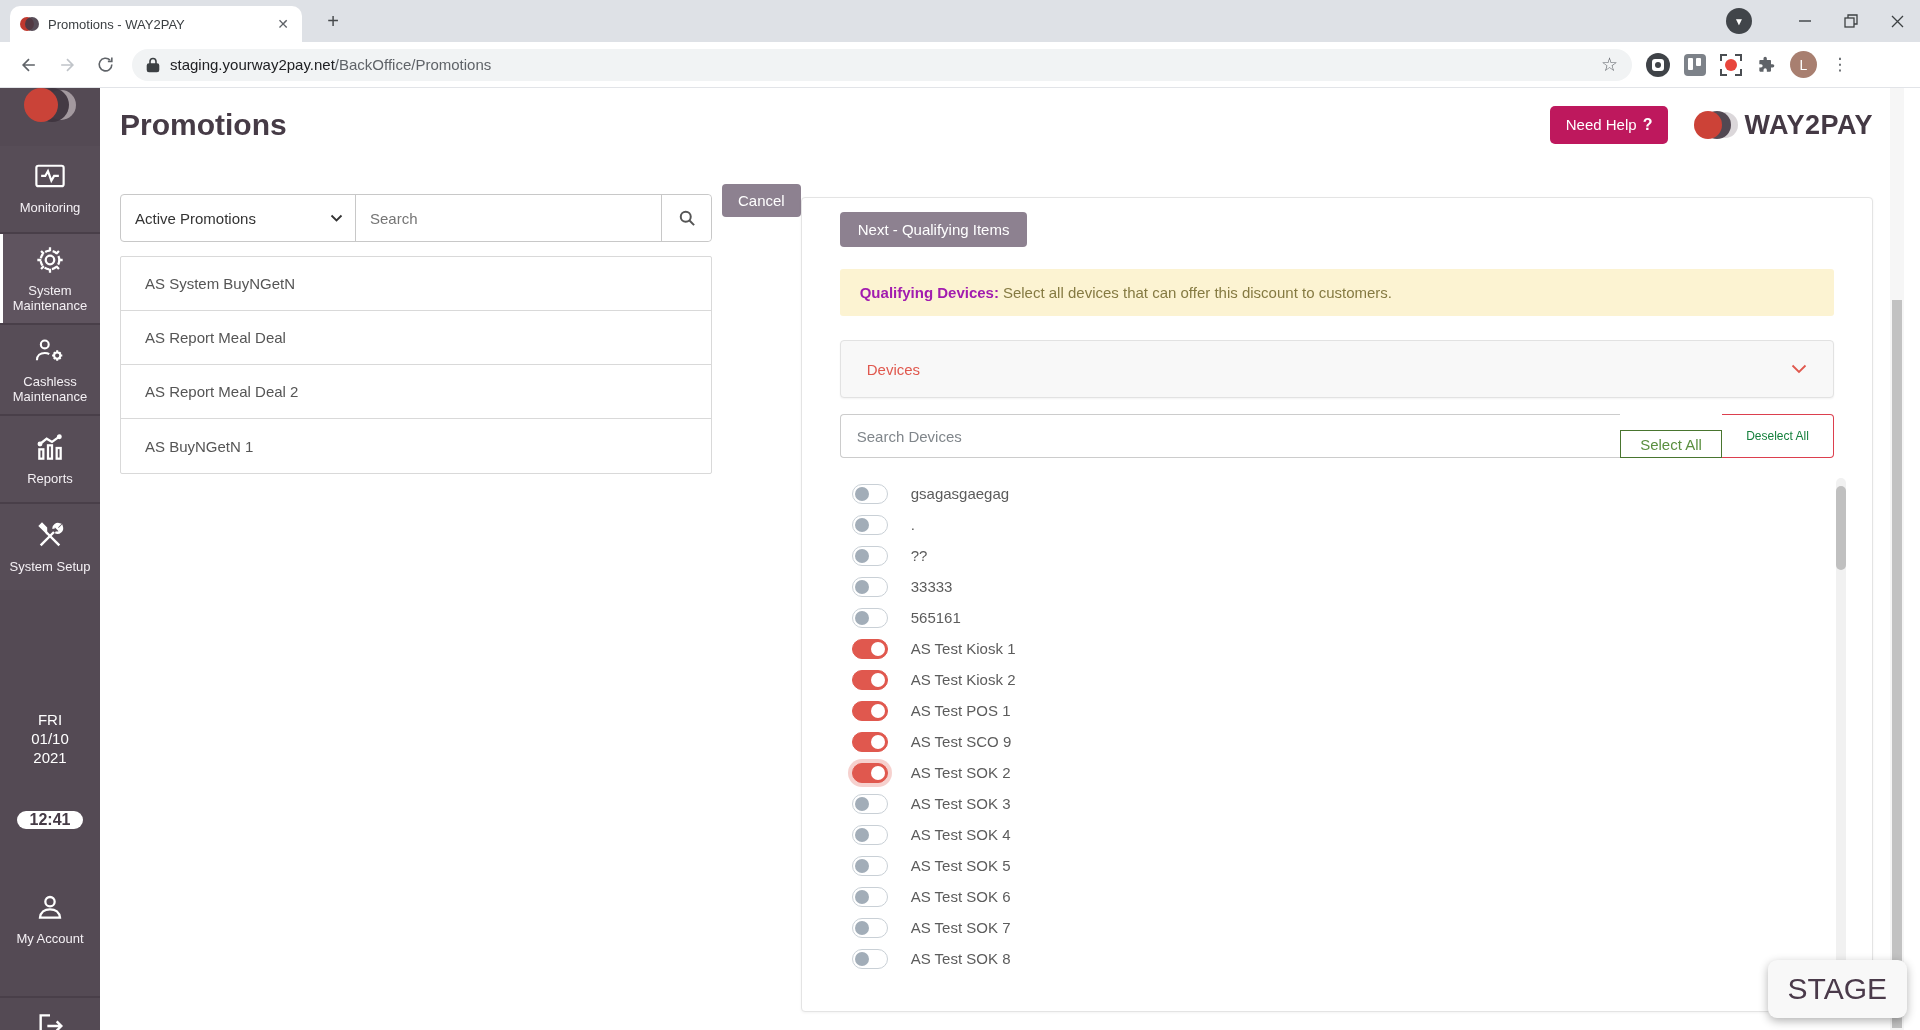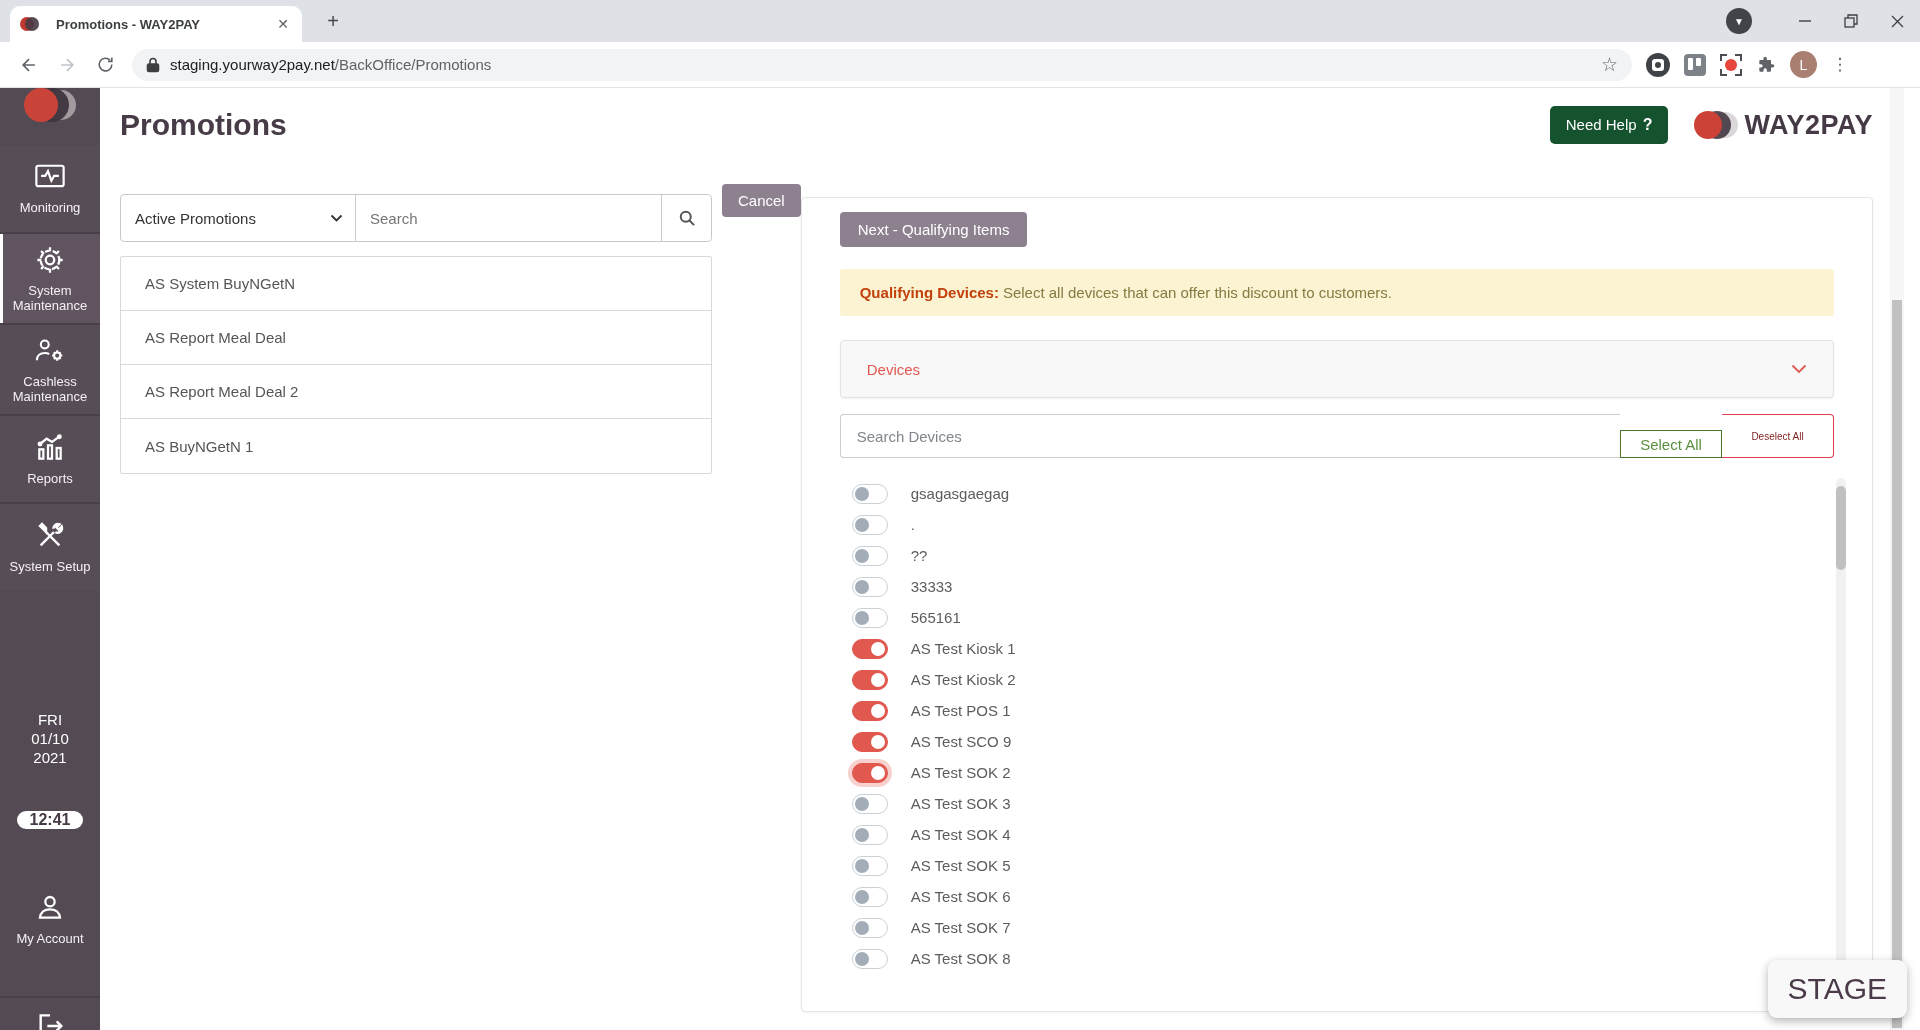--- a/index.html
+++ b/index.html
@@ -7,21 +7,21 @@
   body { font-family:"Liberation Sans", sans-serif; }
   .screen { position:relative; width:1920px; height:1030px; background:#fff; overflow:hidden; }
 
   
   .tabstrip { position:relative; height:42px; background:#dee1e6; }
   .tab { position:absolute; left:10px; bottom:0; width:292px; height:36px; background:#fff;
          border-radius:10px 10px 0 0; display:flex; align-items:center; padding:0 10px; }
   .favicon { position:relative; width:20px; height:16px; flex:0 0 auto; }
   .favicon .c1 { position:absolute; left:0; top:1px; width:14px; height:14px; border-radius:50%; background:#c0392f; }
   .favicon .c2 { position:absolute; left:5px; top:1px; width:14px; height:14px; border-radius:50%; background:#463a46; opacity:.9; }
-  .tab-title { flex:1; font-size:13px; color:#3c4043; margin-left:16px; white-space:nowrap; overflow:hidden;font-weight:bold; }
+  .tab-title { flex:1; font-size:13px; color:#3c4043; margin-left:8px; white-space:nowrap; overflow:hidden; }
   .tab-close { width:18px; height:18px; display:flex; align-items:center; justify-content:center;
                color:#5f6368; font-size:14px; border-radius:50%; cursor:pointer; }
   .newtab { position:absolute; left:320px; top:8px; width:26px; height:26px; display:flex; align-items:center;
             justify-content:center; color:#45484b; font-size:20px; border-radius:50%; }
   .win-controls { position:absolute; right:0; top:0; height:42px; display:flex; align-items:center; }
   .dl-circle { width:26px; height:26px; border-radius:50%; background:#41454a; color:#fff; display:flex;
                align-items:center; justify-content:center; font-size:10px; margin-right:30px; }
   .win-btn { width:46px; height:34px; display:flex; align-items:center; justify-content:center; color:#3c4043; }
   .toolbar { height:46px; background:#fff; display:flex; align-items:center; padding:8px 10px; border-bottom:1px solid #e2e4e8; }
   .nav-btn { width:38px; height:38px; display:flex; align-items:center; justify-content:center; }
@@ -71,21 +71,21 @@
   .side-account { margin-top:26px; }
   .side-bottom-item { color:#f4f0f4; display:flex; flex-direction:column; align-items:center; font-size:13px;
                       padding:12px 2px; cursor:pointer; }
   .side-bottom-item svg { margin-bottom:8px; }
   .side-logout { margin-top:14px; border-top:2px solid #493f49; }
 
   
   .content { flex:1; padding:0 47px 0 20px; display:flex; flex-direction:column; min-width:0; }
   .page-header { display:flex; align-items:center; margin-top:18px; }
   .page-title { font-size:30px; font-weight:bold; color:#463b46; flex:1; }
-  .need-help { background:#14532d; color:#fff; border:none; border-radius:5px; font-size:15px;
+  .need-help { background:#be185d; color:#fff; border:none; border-radius:5px; font-size:15px;
                padding:10px 16px; cursor:pointer; font-family:inherit; }
   .need-help b { margin-left:6px; font-size:16px; }
   .brand { display:flex; align-items:center; margin-left:26px; }
   .brand-logo { position:relative; width:44px; height:28px; }
   .brand-logo .b1 { position:absolute; left:0; top:0; width:28px; height:28px; border-radius:50%; background:#cc4237; }
   .brand-logo .b2 { position:absolute; left:9px; top:0; width:28px; height:28px; border-radius:50%; background:#473c47; opacity:.92; }
   .brand-logo .b3 { position:absolute; left:18px; top:1px; width:26px; height:26px; border-radius:50%; background:#cfc9cd; opacity:.75; }
   .brand-text { font-size:27px; font-weight:800; color:#443944; letter-spacing:.5px; margin-left:6px; }
 
   .columns { display:flex; margin-top:40px; flex:1; min-height:0; }
@@ -108,31 +108,31 @@
   .promo-item:last-child { border-bottom:none; }
 
   
   .btn-gray { background:#8d8190; color:#fff; border:none; border-radius:4px; font-size:15px;
               padding:8px 16px; cursor:pointer; font-family:inherit; }
   .cancel-btn { align-self:flex-start; }
   .form-card { margin:13px 0 18px; border:1px solid #e4e4e4; border-radius:4px; flex:1; display:flex;
                flex-direction:column; padding:0 38px; box-shadow:0 1px 3px rgba(0,0,0,.05); min-height:0; background:#fff; }
   .next-btn { align-self:flex-start; margin-top:14px; padding:9px 18px; }
   .notice { margin-top:22px; background:#fcf3d2; border-radius:3px; padding:15px 20px; font-size:15px; color:#857a42; }
-  .notice b { color:#c2410c; margin-right:4px; }
+  .notice b { color:#a21caf; margin-right:4px; }
   .devices-card { margin-top:24px; border:1px solid #e2e2e2; border-radius:4px; background:#f8f8f8;
                   height:58px; display:flex; align-items:center; padding:0 26px; box-shadow:0 1px 2px rgba(0,0,0,.05); cursor:pointer; }
   .devices-title { flex:1; color:#e0584e; font-size:15px; }
   .search-row { display:flex; margin-top:16px; height:44px; }
   .search-devices { flex:1; border:1px solid #ccc; border-right:none; border-radius:4px 0 0 4px; padding:0 16px;
                     font-size:15px; color:#333; outline:none; font-family:inherit; min-width:0; }
   .search-devices::placeholder { color:#80868b; }
   .btn-selectall { width:102px; border:1px solid #49752f; background:#fff; color:#5a8f3f; font-size:15px;
                    cursor:pointer; font-family:inherit;margin-top:16px; }
-  .btn-deselectall { width:112px; border:1px solid #dc3f4e; background:#fff; color:#7f1d1d; font-size:10px;
+  .btn-deselectall { width:112px; border:1px solid #dc3f4e; background:#fff; color:#15803d; font-size:12px;
                      border-left:none; border-radius:0 4px 4px 0; cursor:pointer; font-family:inherit; }
   .device-list { margin:14px -26px 0 0; padding:6px 0 0 12px; position:relative; flex:1; overflow:hidden; }
   .device-row { height:31px; display:flex; align-items:center; }
   .toggle { width:36px; height:20px; border-radius:10px; background:#fff; border:1px solid #c9d0d6;
             position:relative; flex:0 0 auto; cursor:pointer; }
   .toggle::after { content:""; position:absolute; top:2px; left:2px; width:14px; height:14px; border-radius:50%; background:#a2adb8; }
   .device-row.on .toggle { background:#e0584e; border-color:#e0584e; }
   .device-row.on .toggle::after { background:#fff; left:auto; right:2px; }
   .device-row.focused .toggle { box-shadow:0 0 0 4px rgba(224,88,78,.28); }
   .device-label { margin-left:23px; font-size:15px; color:#5c5c5c; }

